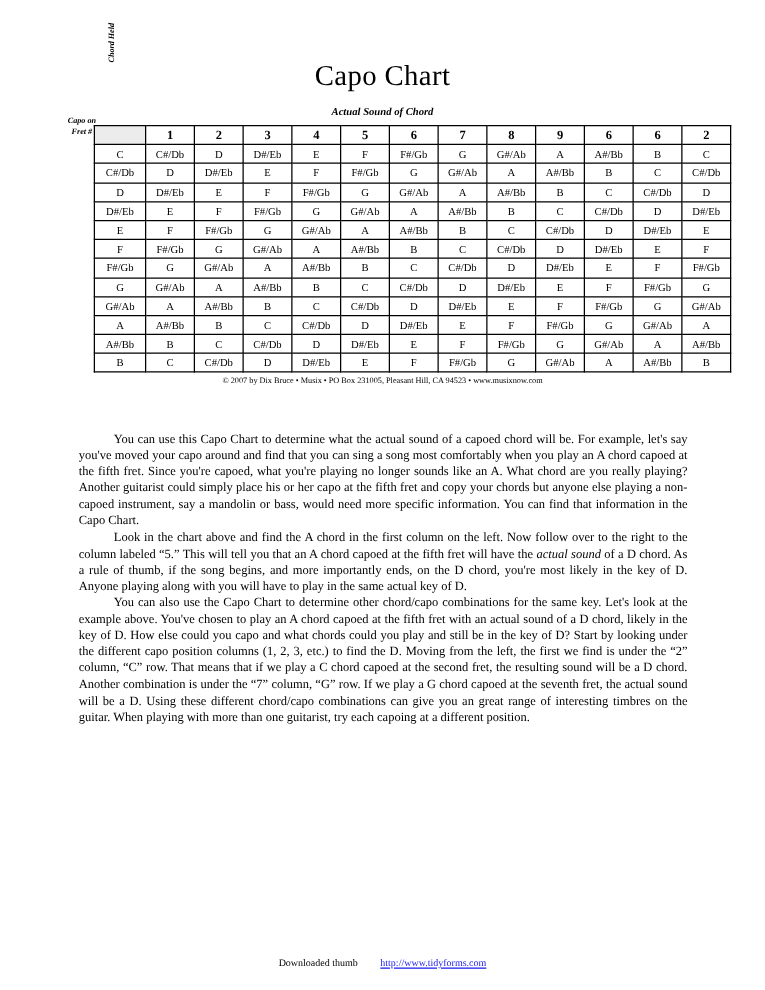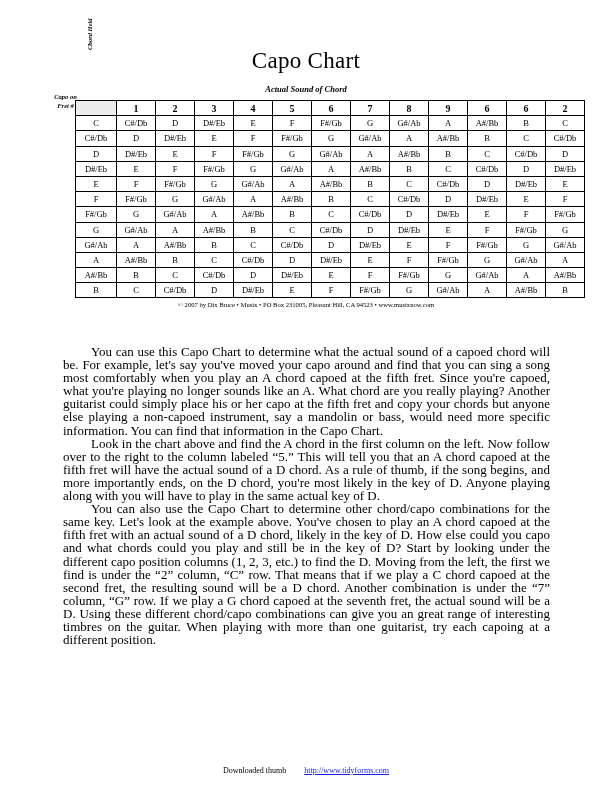--- a/index.html
+++ b/index.html
@@ -99,27 +99,27 @@
     left:0;right:0;top:301px;
     text-align:center;
     font-size:6.6px;
   }
 
   
   .body-text{
     position:absolute;
     left:63px;top:345px;
     width:487px;
-    font-size:13px;
+    font-size:10px;
     line-height:13.1px;
     text-align:justify;
   }
   .body-text p{margin:0 0 0 0;text-indent:28px;}
   .body-text p + p{margin-top:0px;}
-  .ital{}
+  .ital{font-style:italic;}
 
   
   .footer{
     position:absolute;
     left:0;right:0;top:766px;
     text-align:center;
     font-size:8px;
     font-family:"Liberation Serif", serif;
   }
   .footer a{color:#1a1aee;text-decoration:underline;}

